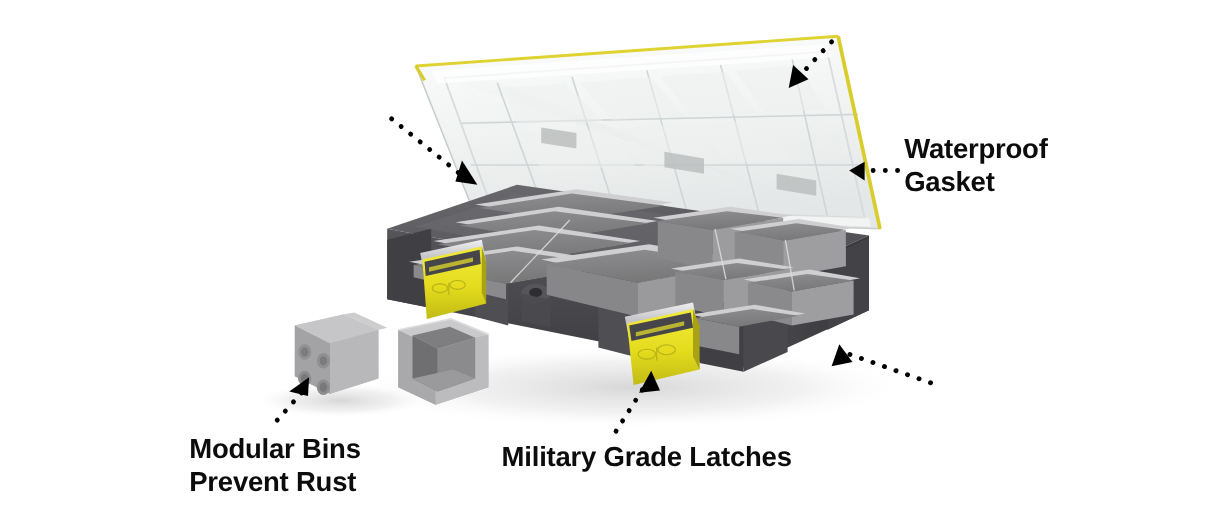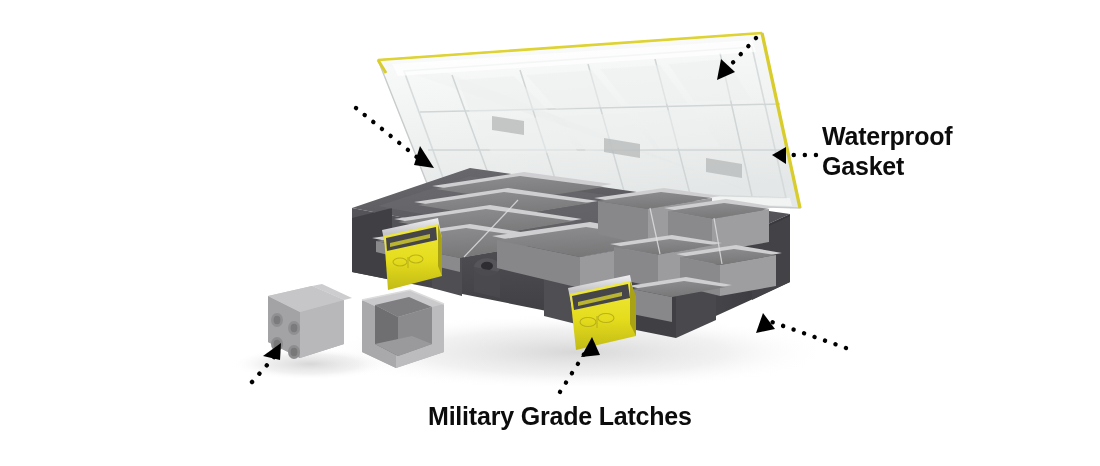--- a/index.html
+++ b/index.html
@@ -300,17 +300,19 @@
       <polygon points="592,337 581,357 600,355"></polygon>
       <polygon points="763,313 756,333 775,329"></polygon>
     </g>
   </svg>
 
 
 
   <div class="callout left" style="left:822px;top:122px;">Waterproof
 Gasket</div>
 
-
-  <div class="callout center" style="left:428px;top:402px;">Military Grade Latches</div>
+  <div class="callout center" style="left:172px;top:394px;width:150px;">Modular Bins
+Prevent Rust</div>
+
+  <div class="callout center" style="left:456px;top:402px;">Military Grade Latches</div>
 
 
 </div>
 
 </body></html>

